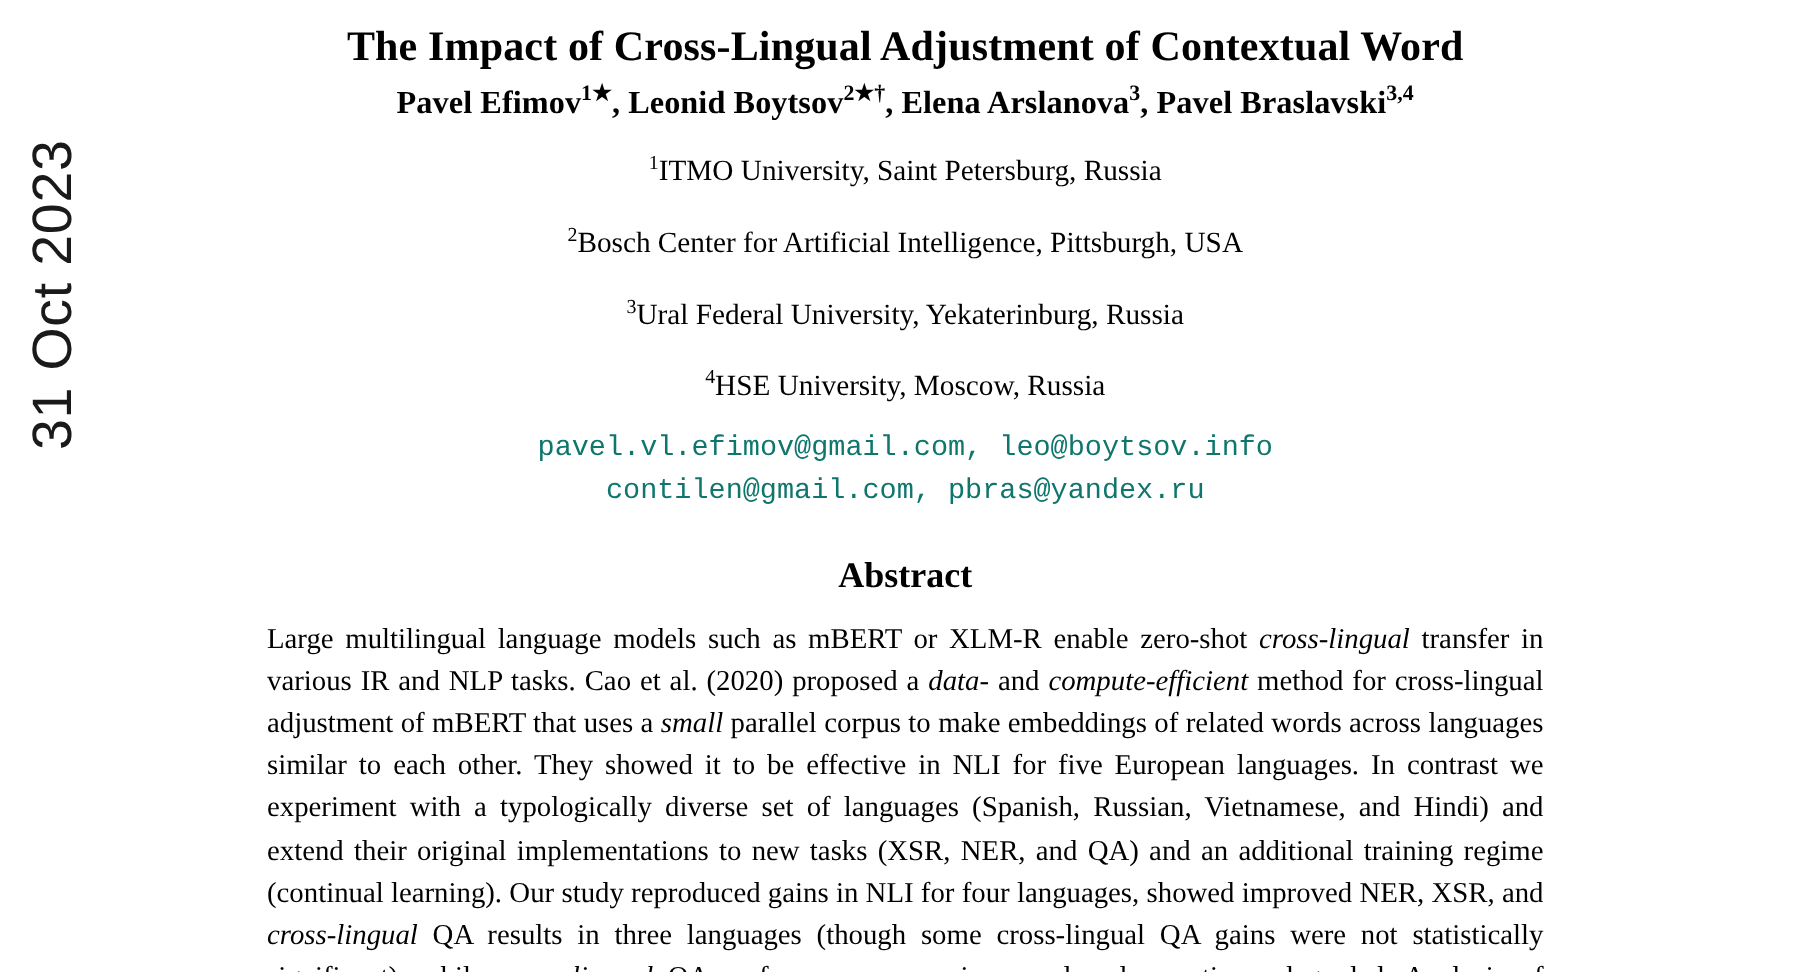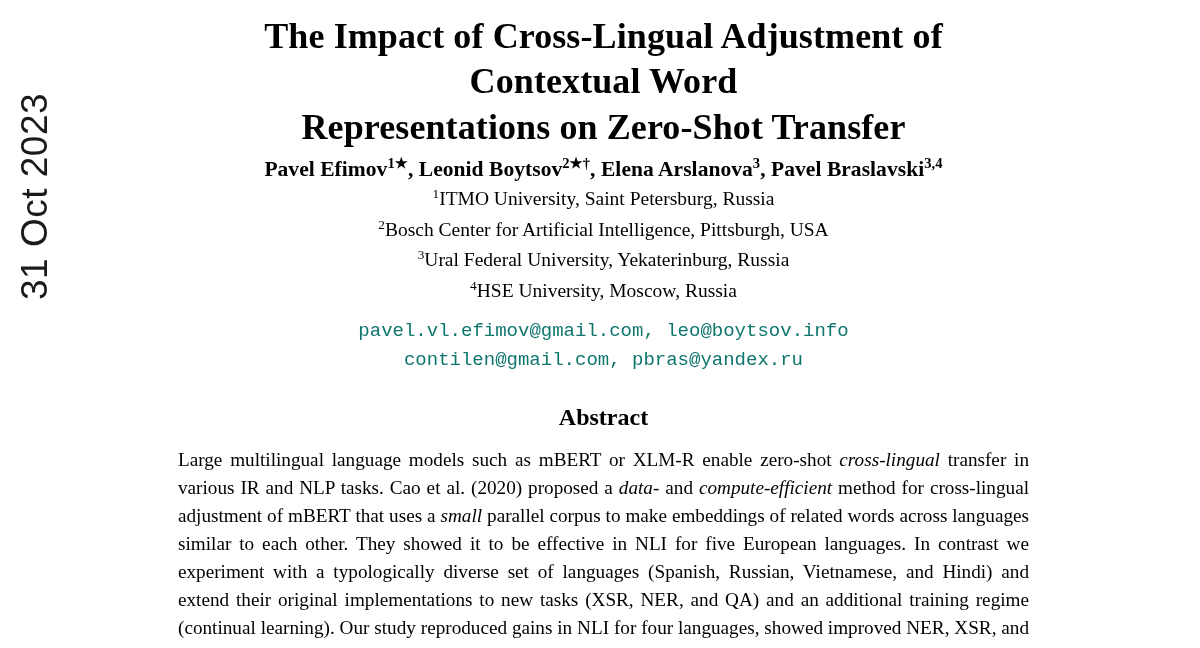--- a/index.html
+++ b/index.html
@@ -33,39 +33,39 @@
     letter-spacing: 0.5px;
     color: #1a1a1a;
   }
   .content {
     position: absolute;
     left: 178px;
     top: 0;
     width: 851px;
   }
   .title {
-    font-size: 36px;
+    font-size: 28px;
     font-weight: bold;
     text-align: center;
     line-height: 1.26;
     margin-top: 14px;
     letter-spacing: 0.1px;
   }
   .authors {
     font-size: 21.5px;
     font-weight: bold;
     text-align: center;
     margin-top: 7px;
     letter-spacing: 0.05px;
   }
   .affil {
     font-size: 19.5px;
     text-align: center;
     line-height: 1.42;
-    margin-top: 3px;
+    margin-top: 20px;
   }
   sup {
     font-size: 0.68em;
     vertical-align: super;
     line-height: 0;
   }
   .emails {
     font-family: "Liberation Mono", monospace;
     font-size: 19px;
     text-align: center;
@@ -93,21 +93,20 @@
 <body>
 
 <div class="page">
 
   <div class="side-stamp">31 Oct 2023</div>
 
   <div class="content">
 
     <div class="title">
       <div>The Impact of Cross-Lingual Adjustment of Contextual Word</div>
-      <div>Representations on Zero-Shot Transfer</div>
     </div>
 
     <div class="authors">
       <span><span>Pavel Efimov</span><sup>1★</sup></span>,
       <span><span>Leonid Boytsov</span><sup>2★†</sup></span>,
       <span><span>Elena Arslanova</span><sup>3</sup></span>,
       <span><span>Pavel Braslavski</span><sup>3,4</sup></span>
     </div>
 
     <div class="affil"><sup>1</sup><span>ITMO University, Saint Petersburg, Russia</span></div>

